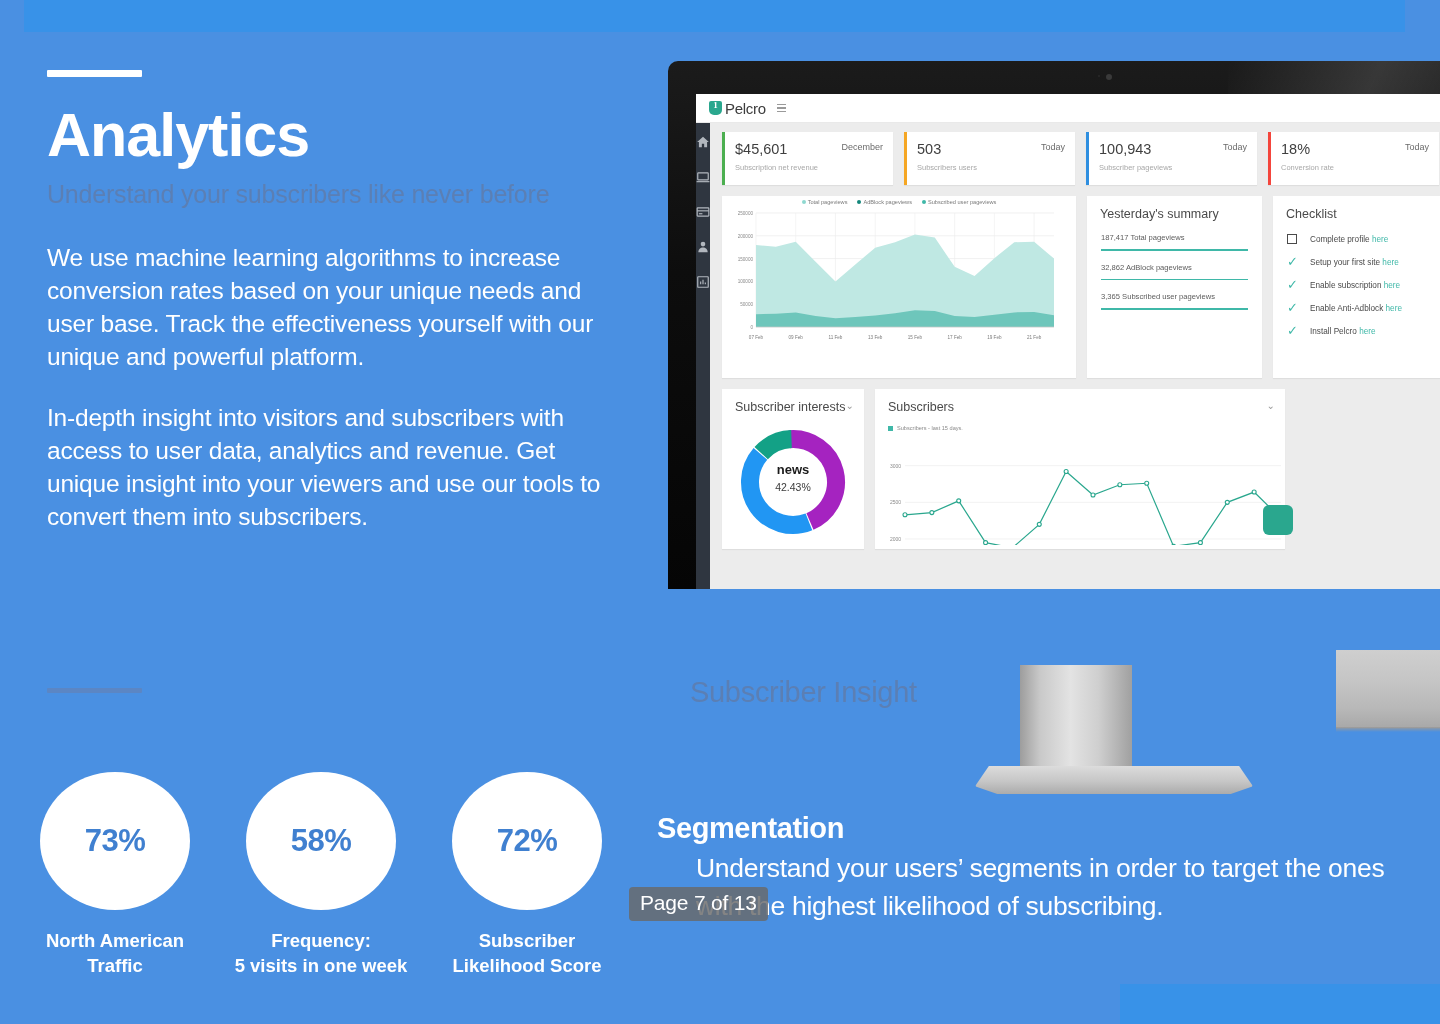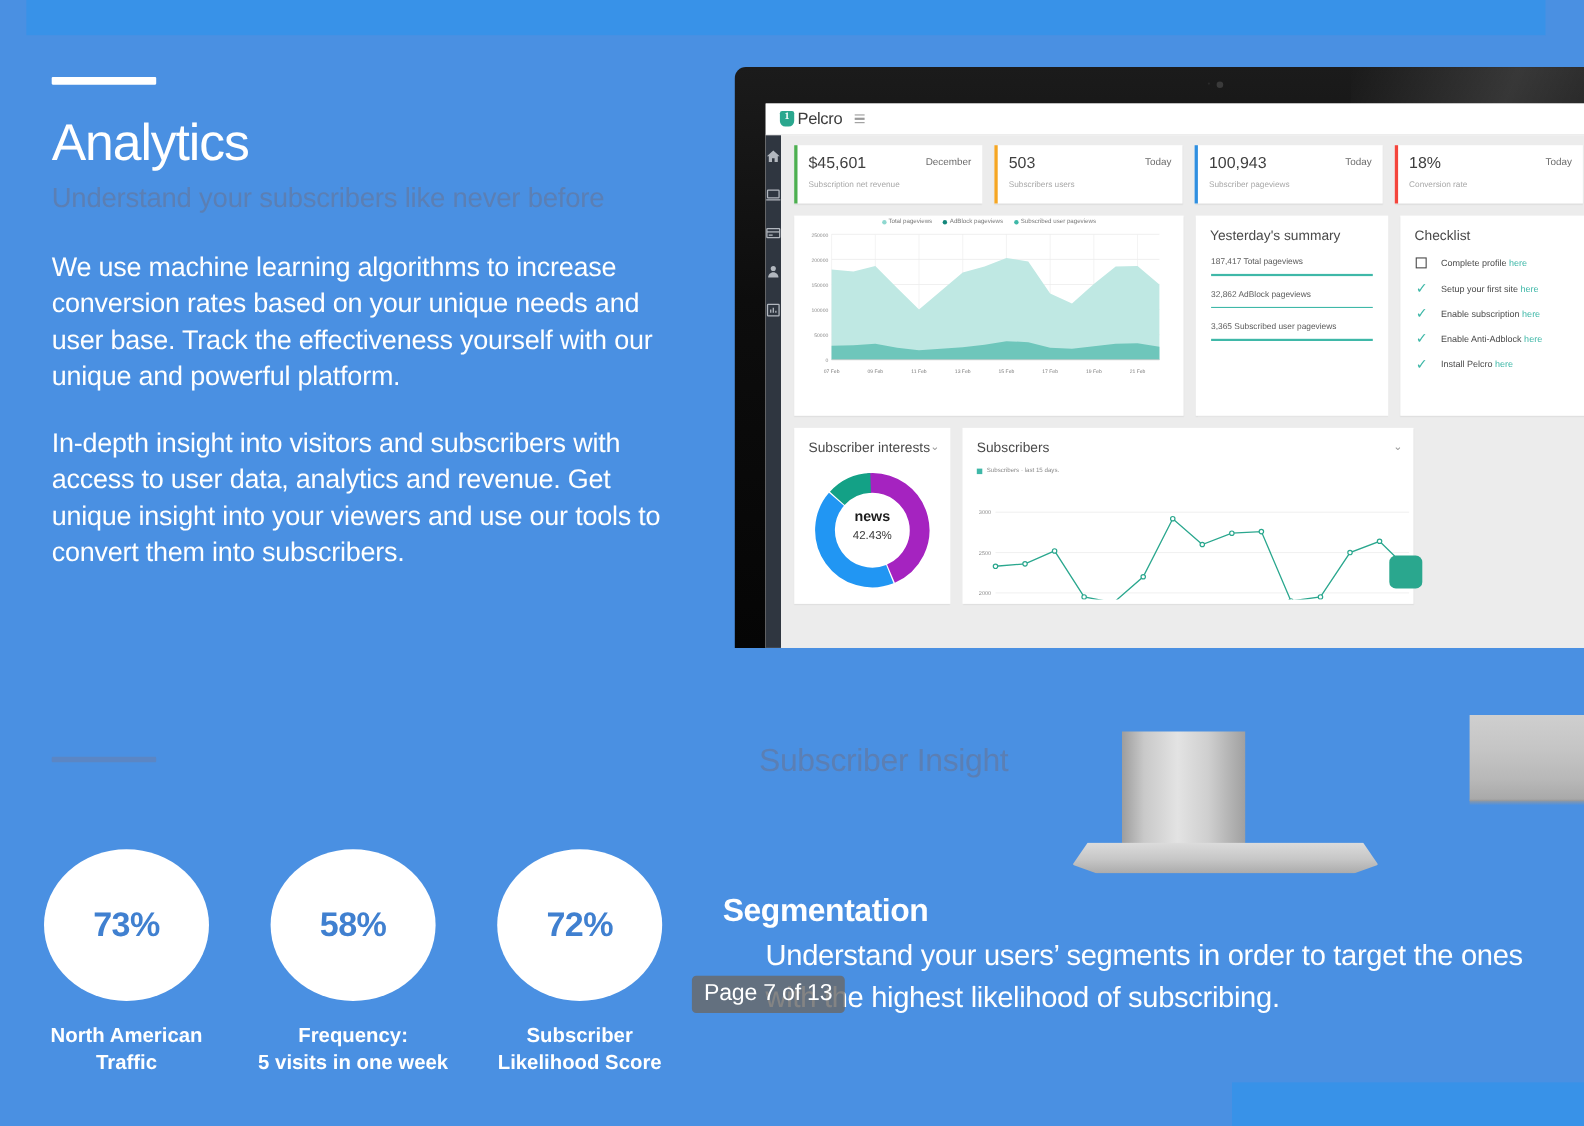--- a/index.html
+++ b/index.html
@@ -11,21 +11,21 @@
   }
   #stage { position: relative; width: 1440px; height: 1024px; background: #4a90e2; overflow: hidden; }
 
   
   .band-top { position:absolute; left:24px; top:0; width:1381px; height:32px; background:#3892e8; }
   .band-bottom { position:absolute; left:1120px; top:984px; width:320px; height:40px; background:#3892e8; }
 
   
   .left { position: absolute; left: 47px; top: 70px; width: 600px; }
   .rule-top { width: 95px; height: 7px; background: #ffffff; border-radius: 1px; }
-  .title { margin-top: 28px; font-size: 47px; line-height: 1.0; font-weight: normal; color: #ffffff; letter-spacing: -1px; }
+  .title { margin-top: 28px; font-size: 61px; line-height: 1.0; font-weight: bold; color: #ffffff; letter-spacing: -1px; }
   .subtitle { margin-top: 14px; font-size: 25px; color: #5b7fb4; font-weight: 400; letter-spacing: -0.2px; }
   .para { margin-top: 28px; font-size: 24.5px; line-height: 33px; color: #ffffff; width: 560px; letter-spacing: -0.2px;}
   .para.second { margin-top: 32px; }
   .rule-bottom { position:absolute; left:47px; top:688px; width:95px; height:5px; background:#5b86c4; border-radius:1px; }
 
   
   .stats { position: absolute; left: 40px; top: 772px; display: flex; gap: 56px; }
   .stat { width: 150px; text-align: center; }
   .circle {
     width: 150px; height: 138px; border-radius: 50%;

